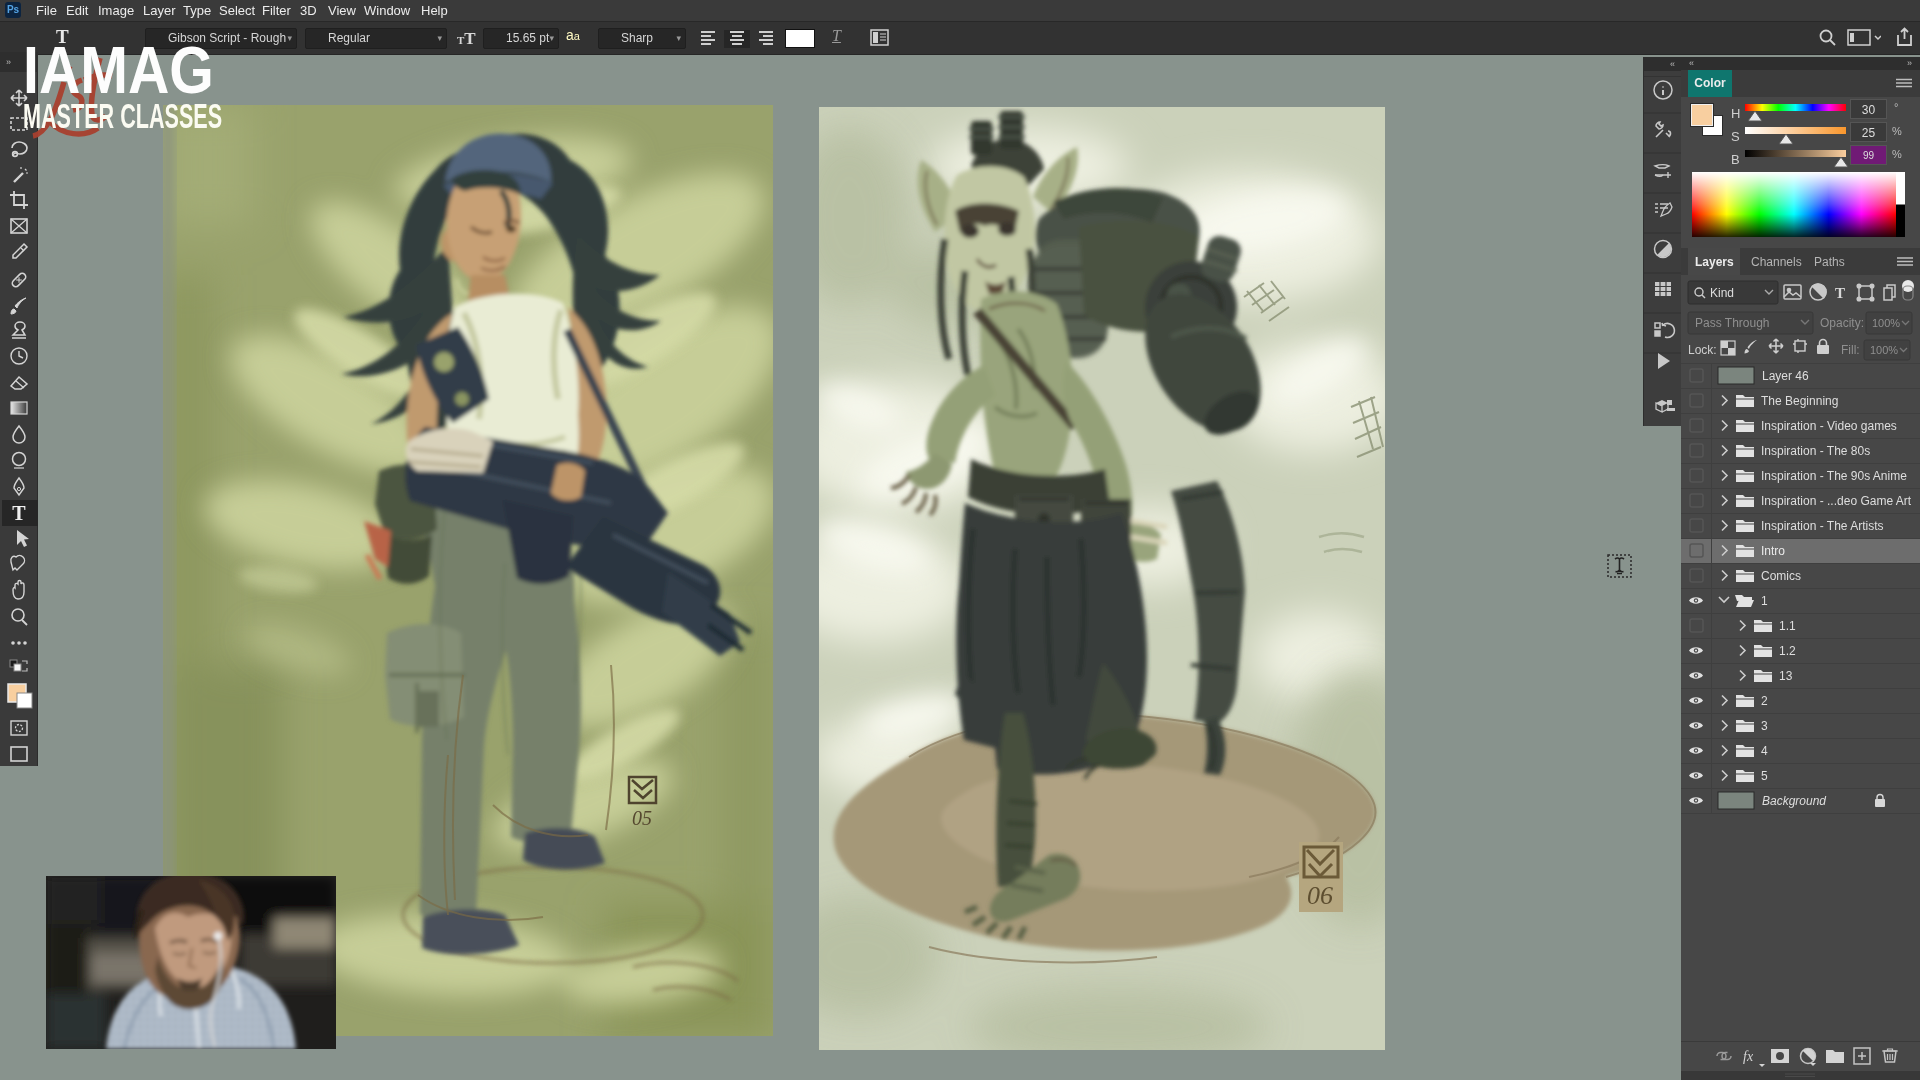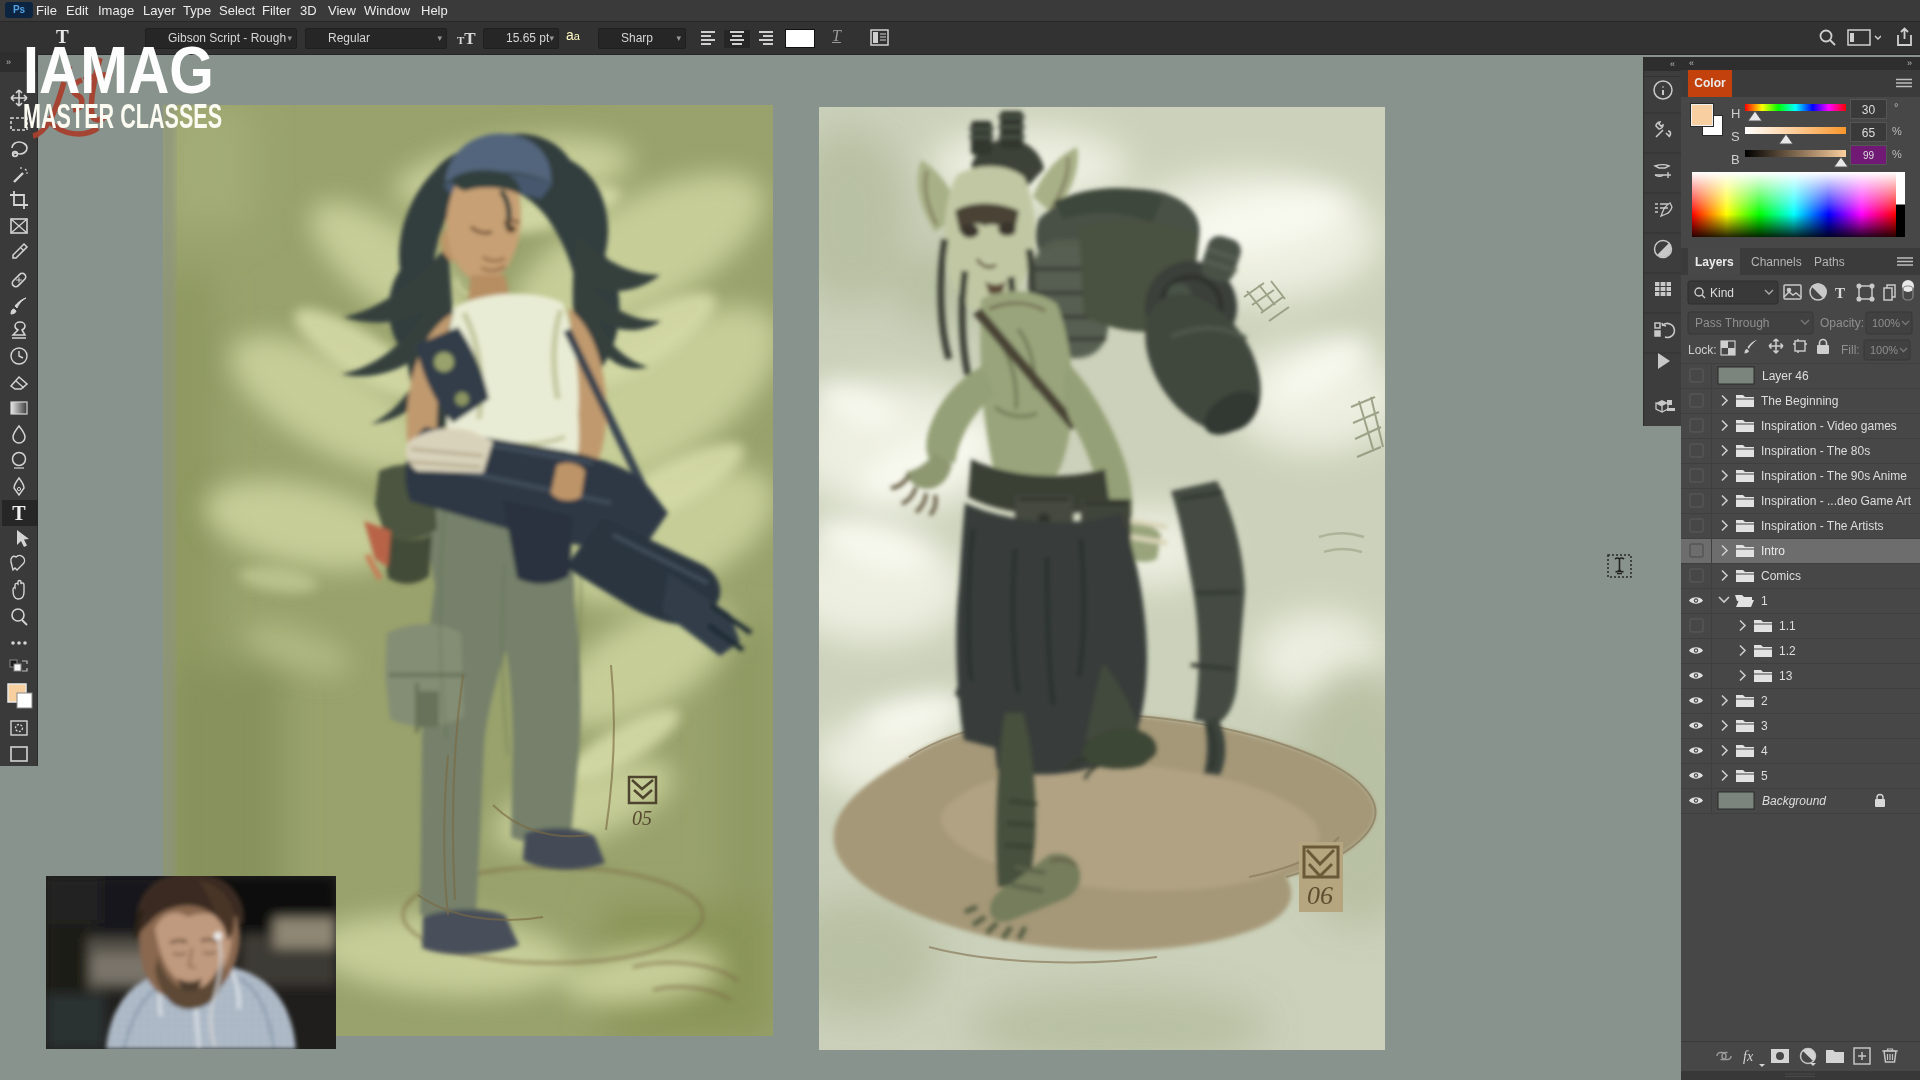--- a/index.html
+++ b/index.html
@@ -1,20 +1,20 @@
 <!DOCTYPE html>
 <html><head>
 <meta charset="utf-8">
 <style>
 * { margin:0; padding:0; box-sizing:border-box; }
 html,body { width:1920px; height:1080px; overflow:hidden; background:#88938d; font-family:"Liberation Sans", sans-serif; }
 #stage { position:absolute; top:0; left:0; width:1920px; height:1080px; }
 
 #menubar { position:absolute; top:0; left:0; width:1920px; height:22px; background:#3a3a3a; border-bottom:1px solid #282828; color:#ececec; font-size:13px; }
-#menubar .ps { position:absolute; left:5px; top:2px; width:28px; height:16px; background:#0c2440; color:#54a3e4; font-weight:bold; font-size:10px; text-align:center; line-height:16px; border-radius:3px;}
+#menubar .ps { position:absolute; left:5px; top:2px; width:16px; height:16px; background:#0c2440; color:#54a3e4; font-weight:bold; font-size:10px; text-align:center; line-height:16px; border-radius:3px;}
 #menubar .mi { position:absolute; top:0; height:22px; line-height:21px; }
 
 #optbar { position:absolute; top:22px; left:0; width:1920px; height:33px; background:#323232; border-bottom:1px solid #262626; color:#cfcfcf; font-size:12px; }
 .obox { position:absolute; top:6px; height:21px; background:#262626; border:1px solid #1f1f1f; border-radius:2px; color:#d6d6d6; line-height:19px; padding-left:22px; font-size:12px;}
 .obox .chev { position:absolute; right:4px; top:0; color:#999; font-size:9px; }
 .oicon { position:absolute; color:#cfcfcf; }
 
 #toolbar { position:absolute; top:52px; left:0; width:38px; height:714px; background:#3a3a3a; border-right:1px solid #2c2c2c; }
 #toolbar .tophdr { position:absolute; top:0; left:0; width:38px; height:20px; background:#2e2e2e; color:#bbb; font-size:9px; text-align:center; line-height:20px;}
 
@@ -617,21 +617,21 @@
   </div>
 
   <div id="panels">
     <div id="paneltop">
         <span style="float:left;margin-left:8px;">«</span>
         <span style="float:right;margin-right:8px;">»</span>
       </div>
 
     <div id="colorpanel">
       <div style="position:absolute;top:0;left:0;width:239px;height:27px;background:#3b3b3b;">
-        <div style="position:absolute;left:7px;top:0;width:44px;height:27px;background:#c2410c;color:#ececec;font-weight:bold;font-size:12px;text-align:center;line-height:27px;">Color</div>
+        <div style="position:absolute;left:7px;top:0;width:44px;height:27px;background:#0f766e;color:#ececec;font-weight:bold;font-size:12px;text-align:center;line-height:27px;">Color</div>
         <svg style="position:absolute;right:8px;top:8px;" width="16" height="12">
             <path d="M0 1.5h16M0 5h16M0 8.5h16" stroke="#bdbdbd" stroke-width="1.6"></path>
           </svg>
       </div>
       <div style="position:absolute;top:27px;left:0;width:239px;height:151px;background:#474747;">
 
         <div style="position:absolute;left:21px;top:18px;width:21px;height:21px;background:#fff;border:1px solid #2a2a2a;"></div>
         <div style="position:absolute;left:10px;top:7px;width:22px;height:22px;background:#f8cfa0;border:1px solid #f0f0f0;outline:1px solid #2a2a2a;"></div>
 
         <div style="position:absolute;left:50px;top:9px;color:#cfcfcf;font-size:13px;">H</div>
@@ -640,21 +640,21 @@
             <path d="M8 0l7 10h-14z" fill="#e8e8e8" stroke="#555" stroke-width="1"></path>
           </svg>
         <div style="position:absolute;left:169px;top:2px;width:37px;height:20px;background:#3a3a3a;border:1px solid #555;color:#ddd;font-size:12px;text-align:center;line-height:20px;">30</div>
         <div style="position:absolute;left:213px;top:4px;color:#bbb;font-size:11px;">°</div>
 
         <div style="position:absolute;left:50px;top:32px;color:#cfcfcf;font-size:13px;">S</div>
         <div style="position:absolute;left:64px;top:30px;width:101px;height:7px;background:linear-gradient(to right,#ffffff,#f9962c);"></div>
         <svg style="position:absolute;left:97px;top:37px;" width="16" height="11">
             <path d="M8 0l7 10h-14z" fill="#e8e8e8" stroke="#555" stroke-width="1"></path>
           </svg>
-        <div style="position:absolute;left:169px;top:25px;width:37px;height:20px;background:#3a3a3a;border:1px solid #555;color:#ddd;font-size:12px;text-align:center;line-height:20px;">65</div>
+        <div style="position:absolute;left:169px;top:25px;width:37px;height:20px;background:#3a3a3a;border:1px solid #555;color:#ddd;font-size:12px;text-align:center;line-height:20px;">25</div>
         <div style="position:absolute;left:211px;top:28px;color:#bbb;font-size:11px;">%</div>
 
         <div style="position:absolute;left:50px;top:55px;color:#cfcfcf;font-size:13px;">B</div>
         <div style="position:absolute;left:64px;top:53px;width:101px;height:7px;background:linear-gradient(to right,#000000,#fccf9e);"></div>
         <svg style="position:absolute;left:152px;top:60px;" width="16" height="11">
             <path d="M8 0l7 10h-14z" fill="#e8e8e8" stroke="#555" stroke-width="1"></path>
           </svg>
         <div style="position:absolute;left:169px;top:48px;width:37px;height:20px;background:#701a75;border:1px solid #555;color:#ddd;font-size:10px;text-align:center;line-height:20px;">99</div>
         <div style="position:absolute;left:211px;top:51px;color:#bbb;font-size:11px;">%</div>
 

